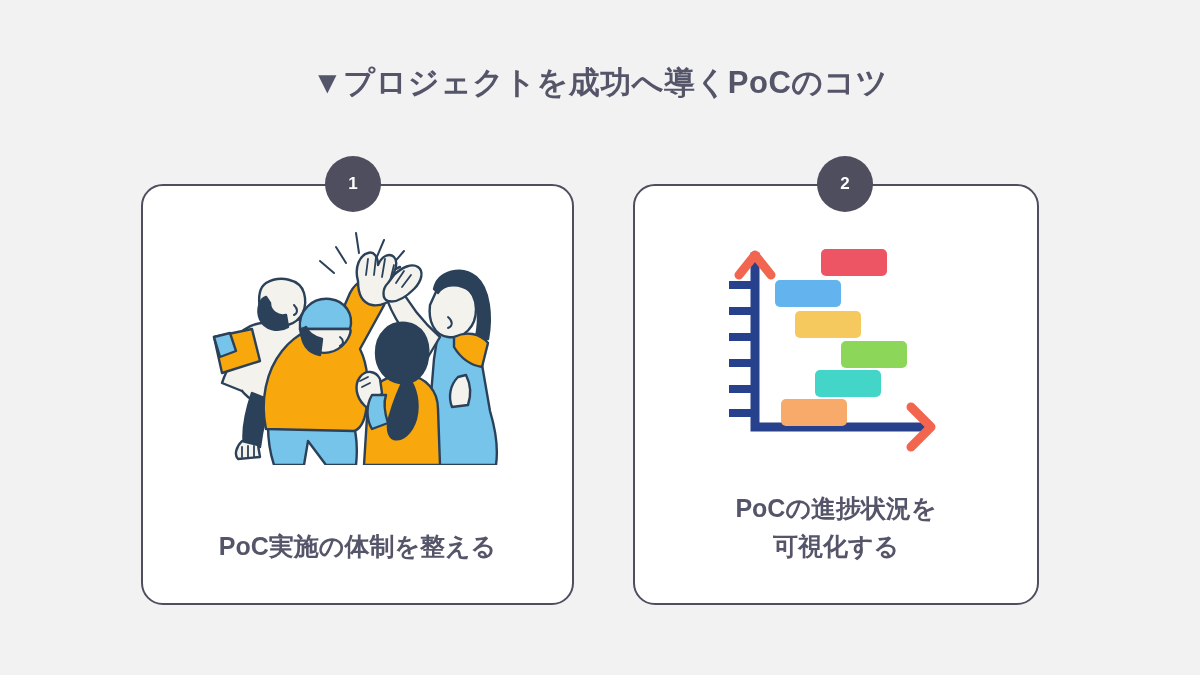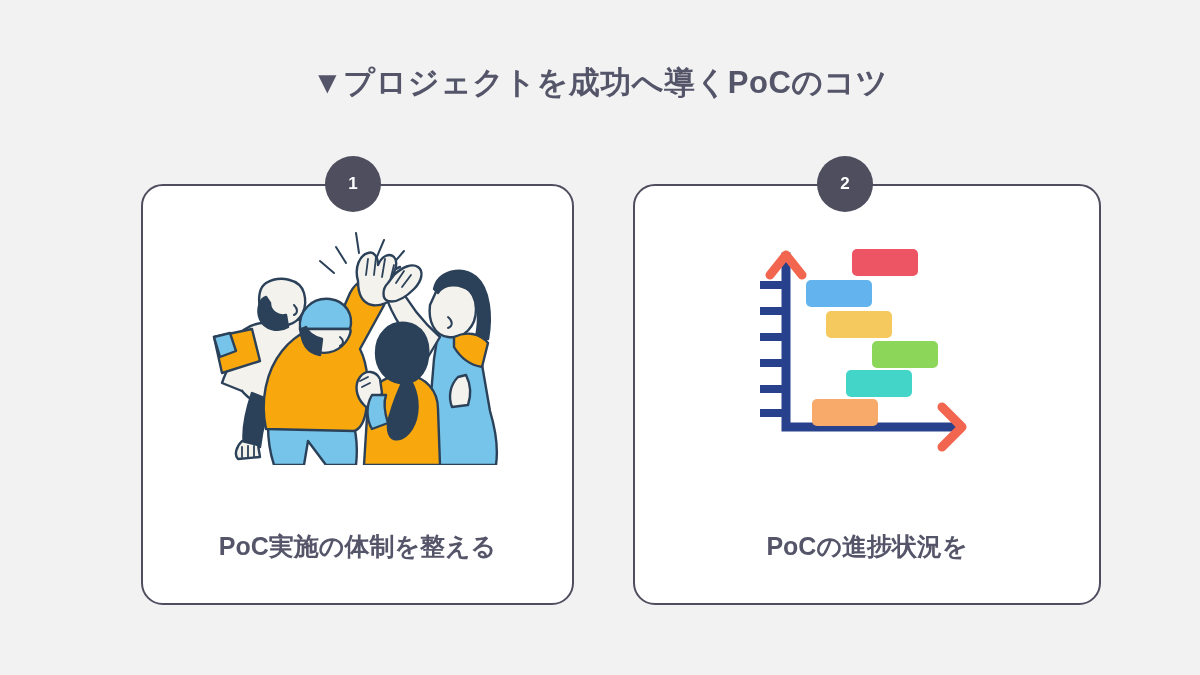--- a/index.html
+++ b/index.html
@@ -37,21 +37,21 @@
 
   
   .card {
     position: absolute;
     background: #ffffff;
     border: 2.5px solid #4e4e5f;
     border-radius: 22px;
     box-sizing: border-box;
   }
   .card-1 { left: 141px; top: 184px; width: 433px; height: 421px; }
-  .card-2 { left: 633px; top: 184px; width: 468px; height: 421px; }
+  .card-2 { left: 633px; top: 184px; width: 406px; height: 421px; }
 
   .badge {
     position: absolute;
     width: 56px;
     height: 56px;
     border-radius: 50%;
     background: #4e4e5f;
     color: #ffffff;
     font-size: 17px;
     font-weight: bold;
@@ -234,20 +234,21 @@
           <rect x="74" y="76" width="66" height="27" rx="5" fill="#f6c95f"></rect>
           <rect x="120" y="106" width="66" height="27" rx="5" fill="#8cd65a"></rect>
           <rect x="94" y="135" width="66" height="27" rx="5" fill="#43d6c8"></rect>
           <rect x="60" y="164" width="66" height="27" rx="5" fill="#f8aa6b"></rect>
         </g>
       </svg>
     </div>
 
     <div class="card-caption">
       <span class="caption-line">PoCの進捗状況を</span>
+      <span class="caption-line">可視化する</span>
     </div>
   </div>
 
   <div class="badge badge-2">
     <span>2</span>
   </div>
 
 </div>
 
 </body></html>

